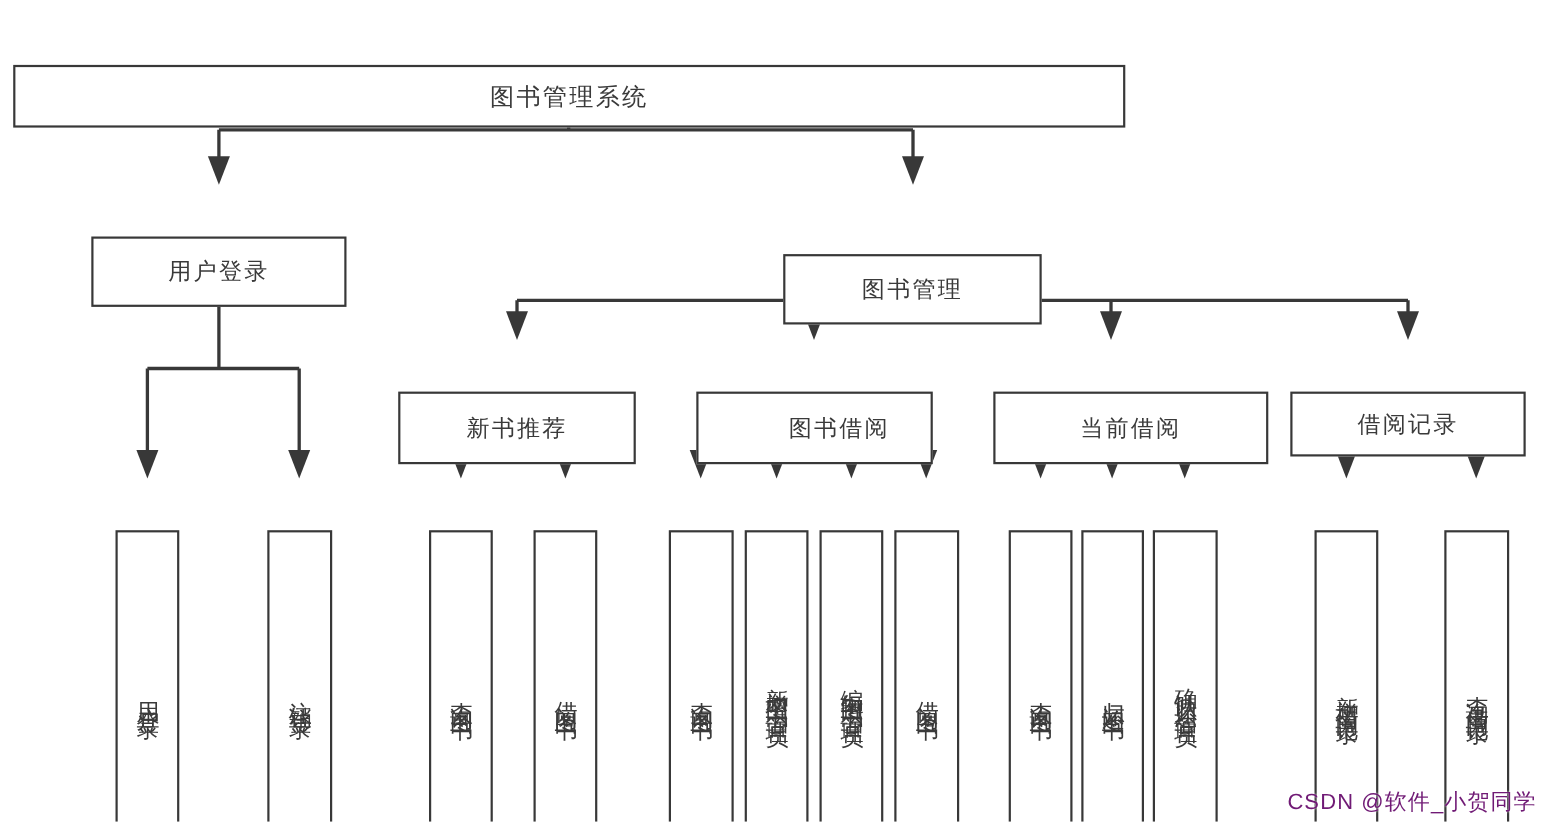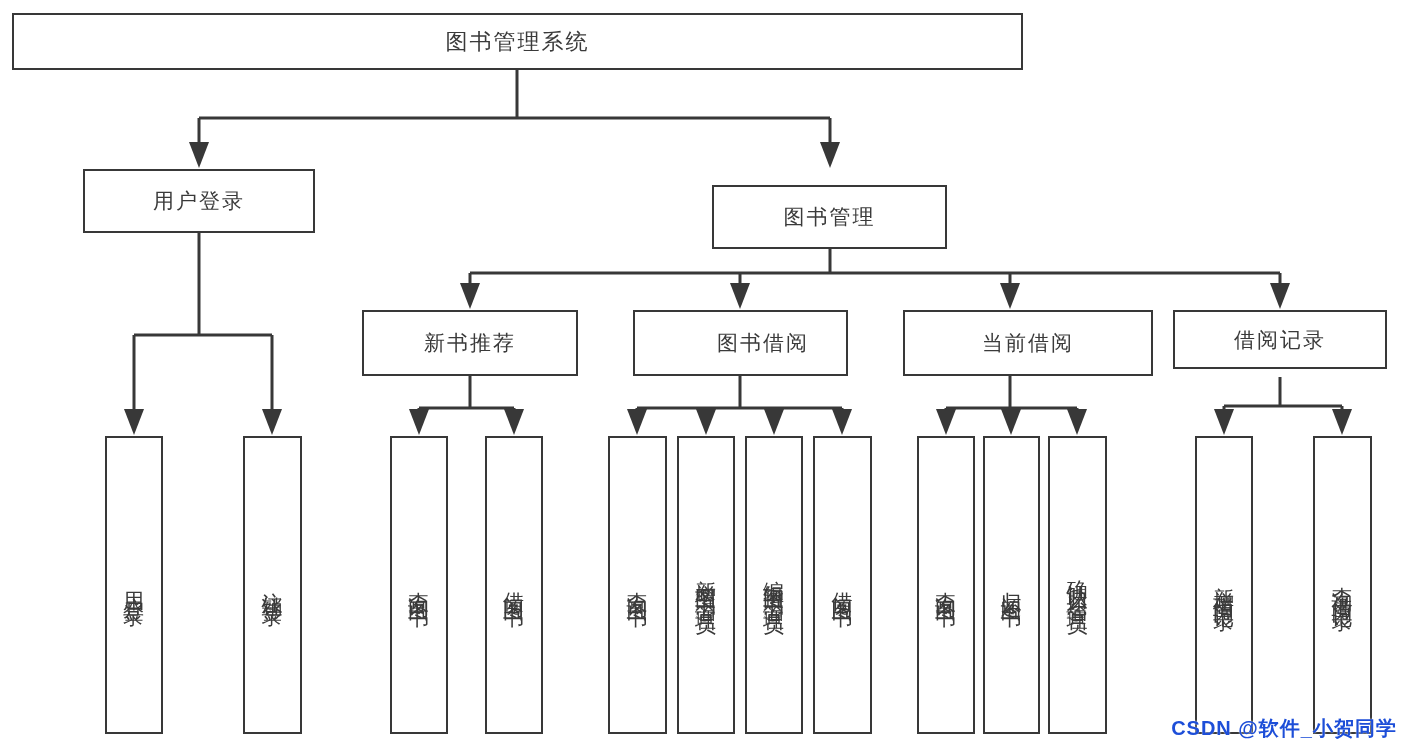--- a/index.html
+++ b/index.html
@@ -22,37 +22,37 @@
     box-sizing: border-box;
     border: 2.5px solid #383838;
     background: #ffffff;
     display: flex;
     align-items: center;
     justify-content: center;
     color: #3a3a3a;
     font-size: 21px;
     letter-spacing: 2px;
     white-space: nowrap;
+    margin-top: 46px;
   }
   .vnode span {
     writing-mode: vertical-rl;
     text-orientation: mixed;
     letter-spacing: 5px;
     line-height: 1;
     white-space: normal;
   }
   .watermark {
     position: absolute;
     right: 8px;
     bottom: 5px;
     font-size: 20px;
-    color: #1d4ed8;
+    color: #701a75;
     letter-spacing: 1px;
     text-shadow: 0 0 2px #ffffff;
-    font-weight: bold;
   }
 </style>
 </head>
 <body>
 
 <div class="canvas">
 
   <svg class="wires" viewBox="0 0 1405 747">
     <defs>
       <polygon id="ah" points="-10,-26 10,-26 0,0" fill="#383838"></polygon>

